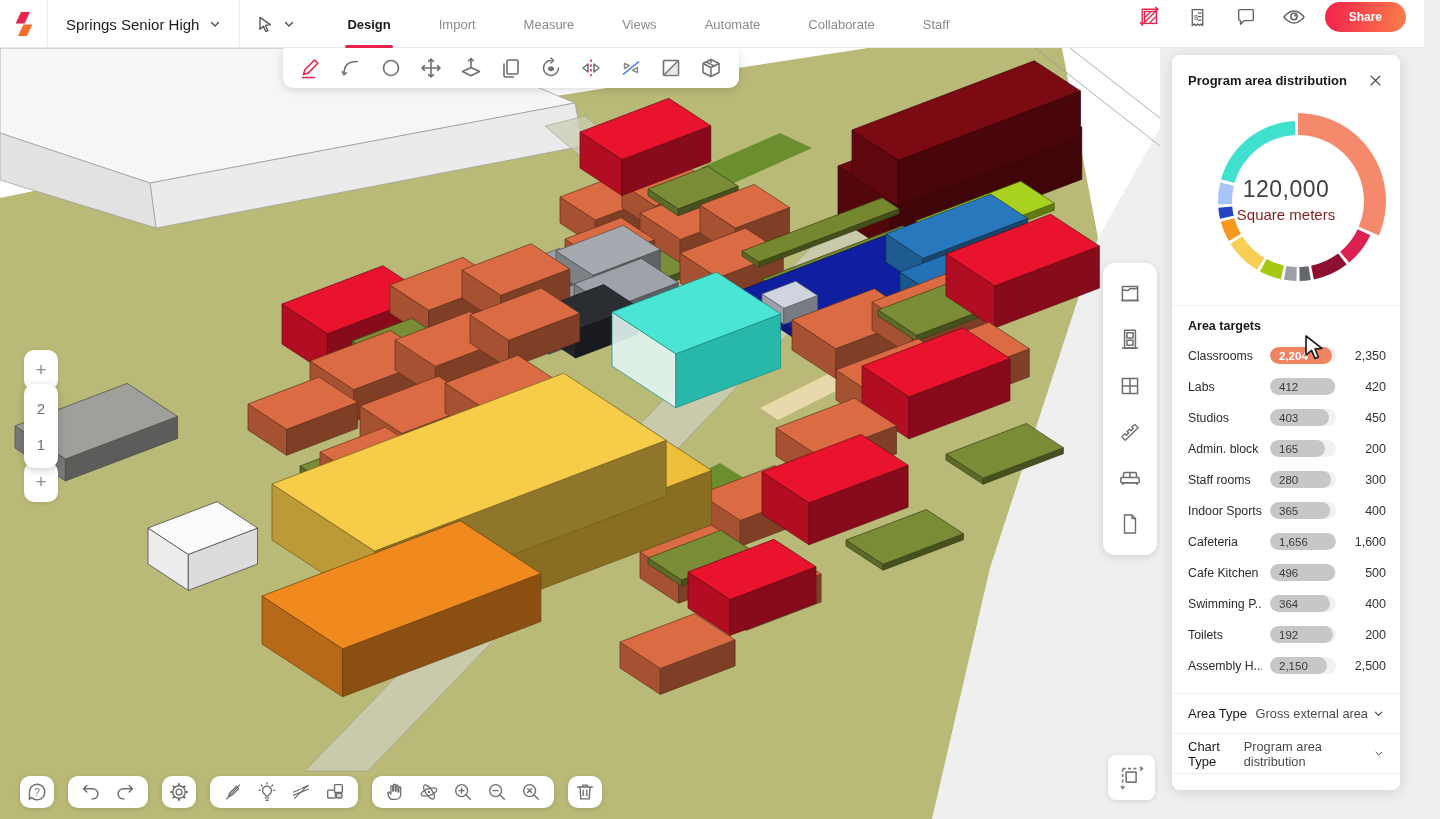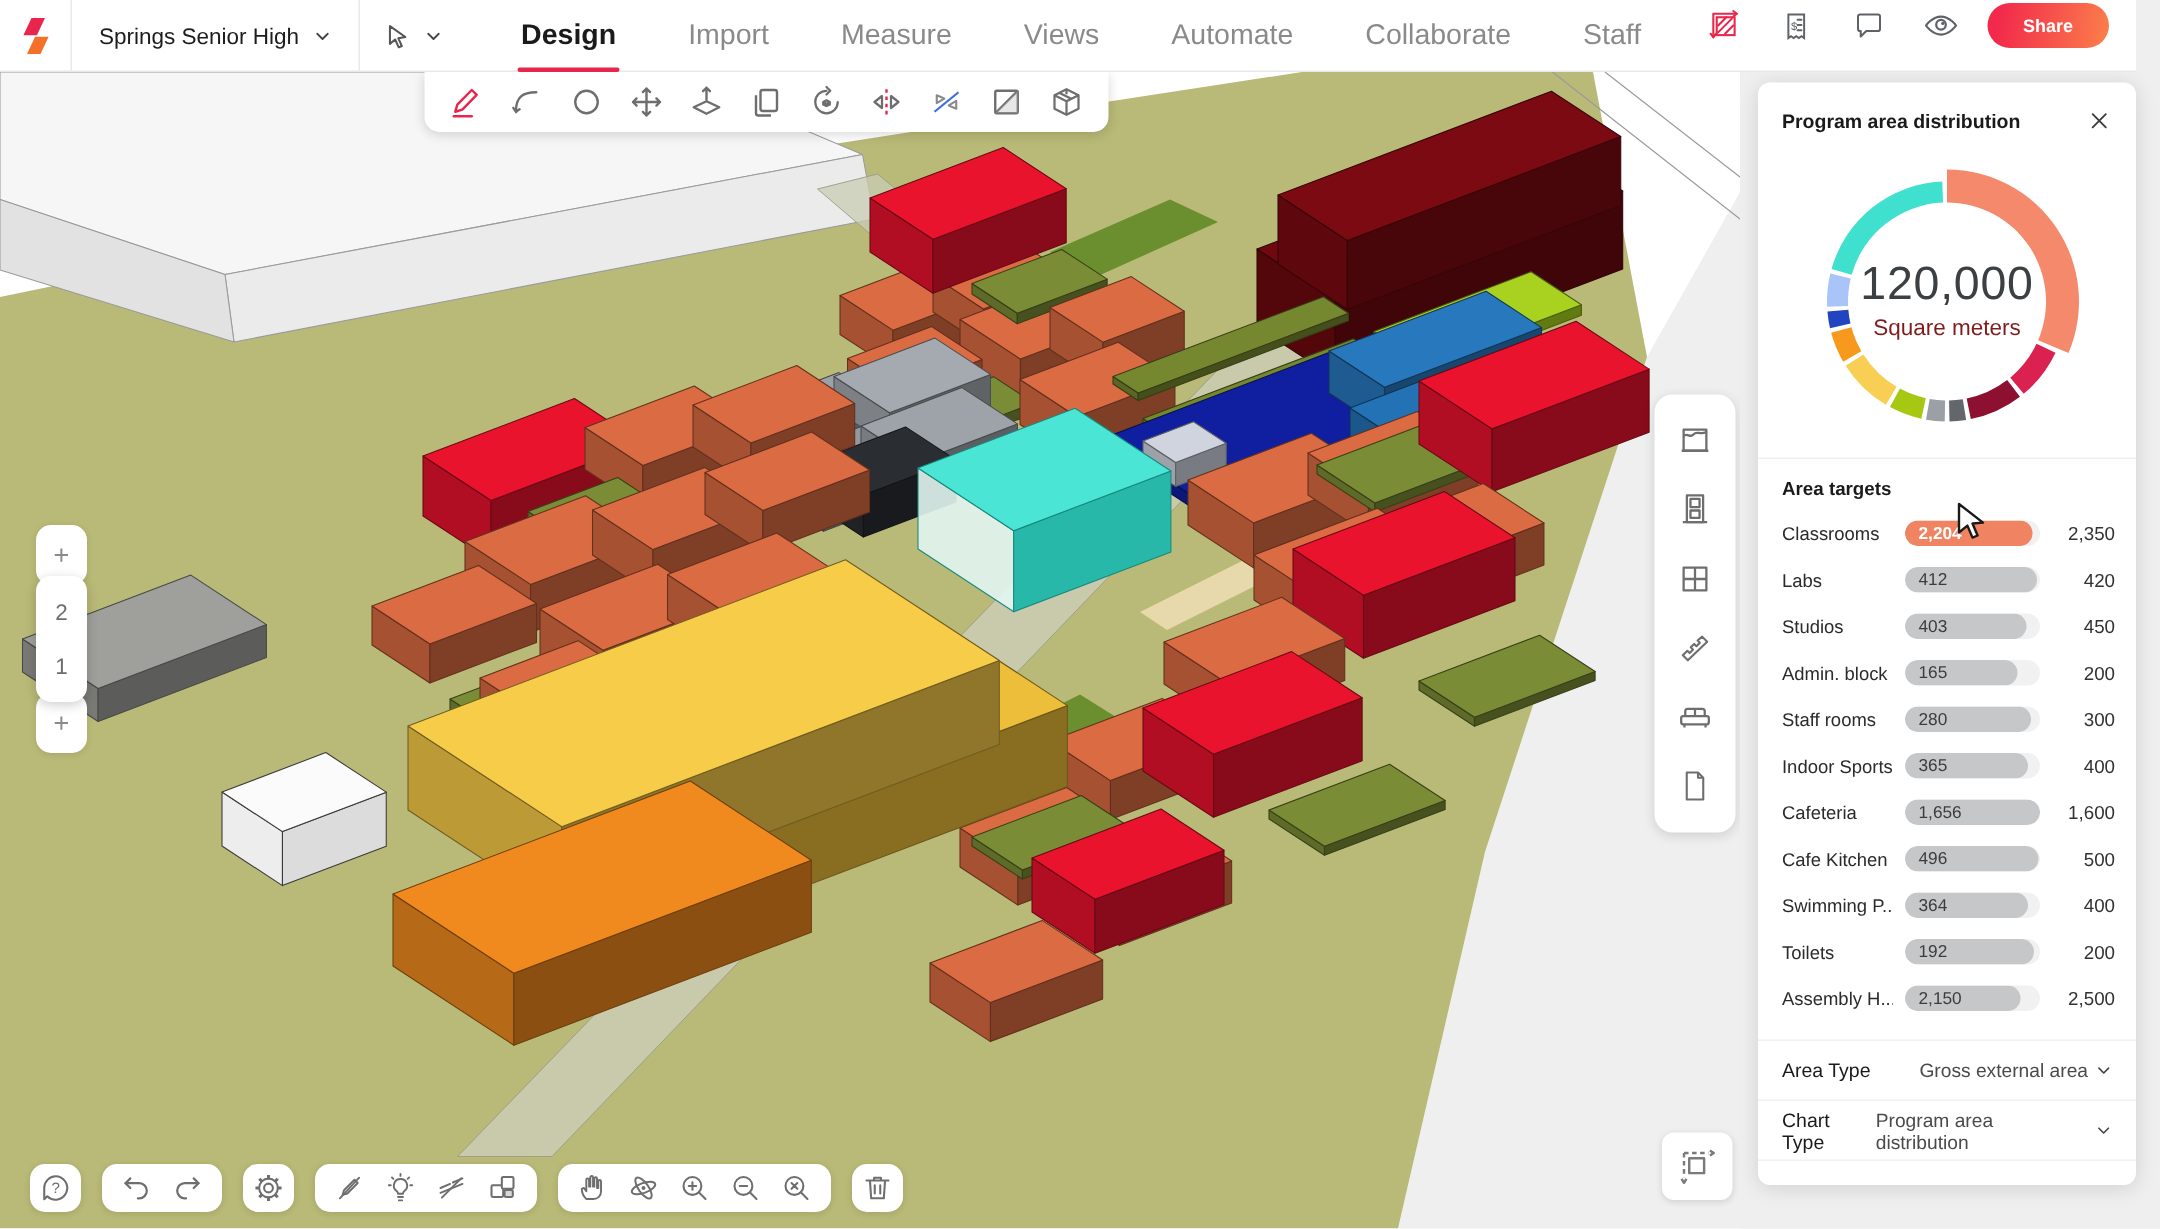--- a/index.html
+++ b/index.html
@@ -6,21 +6,21 @@
   html,body { width:1440px; height:819px; font-family:"Liberation Sans",sans-serif; background:#EFEFEF; overflow:hidden; }
   svg { display:block; }
 
   
   .header { position:absolute; left:0; top:0; width:1424px; height:48px; background:#fff; border-bottom:1px solid #E8E8E8; display:flex; align-items:flex-start; z-index:50; }
   .logo-btn { width:48px; height:48px; display:flex; align-items:center; justify-content:center; border-right:1px solid #EAEAEA; }
   .proj { display:flex; align-items:center; gap:10px; padding:0 18px; height:48px; border-right:1px solid #EAEAEA; cursor:pointer; }
   .proj-name { font-size:15px; color:#1C1C1C; font-weight:500; }
   .cursor-tool { display:flex; align-items:center; gap:8px; padding:0 16px; height:48px; cursor:pointer; }
   .nav { display:flex; align-items:center; height:48px; margin-left:12px; }
-  .nav-item { position:relative; height:48px; display:flex; align-items:center; padding:0 24px; font-size:19px; color:#8A8A8A; cursor:pointer; }
+  .nav-item { position:relative; height:48px; display:flex; align-items:center; padding:0 24px; font-size:13px; color:#8A8A8A; cursor:pointer; }
   .nav-item.active { color:#1A1A1A; font-weight:700; }
   .nav-item.active::after { content:""; position:absolute; left:22px; right:22px; bottom:0; height:3px; background:#E8254C; border-radius:2px; }
   .header-right { margin-left:auto; display:flex; align-items:center; gap:14px; padding-right:18px; }
   .hicon { width:34px; height:34px; display:flex; align-items:center; justify-content:center; border-radius:6px; cursor:pointer; }
   .share-btn { height:30px; padding:0 24px; border:none; border-radius:16px; background:linear-gradient(100deg,#F2294B 10%,#FB7B4B 95%); color:#fff; font-size:12px; font-weight:700; font-family:"Liberation Sans",sans-serif; cursor:pointer; }
 
   
   .canvas { position:absolute; left:0; top:48px; width:1160px; height:771px; background:#fff; overflow:hidden; }
 
   
@@ -40,27 +40,27 @@
   .bb-group { height:32px; padding:0 8px; gap:4px; }
   .bb-icon { width:30px; height:28px; display:flex; align-items:center; justify-content:center; cursor:pointer; }
 
   
   .right-rail { position:absolute; left:1103px; top:215px; width:54px; background:#fff; border-radius:12px; box-shadow:0 2px 8px rgba(0,0,0,.13); padding:8px 0; display:flex; flex-direction:column; align-items:center; z-index:20; }
   .rail-btn { width:44px; height:46px; display:flex; align-items:center; justify-content:center; cursor:pointer; }
 
   .resize-btn { position:absolute; left:1108px; top:707px; width:47px; height:45px; background:#fff; border-radius:8px; box-shadow:0 1px 5px rgba(0,0,0,.13); display:flex; align-items:center; justify-content:center; cursor:pointer; z-index:20; }
 
   
-  .panel { position:absolute; left:1172px; top:55px; width:252px; height:735px; background:#fff; border-radius:8px; box-shadow:0 2px 14px rgba(0,0,0,.13); z-index:40; display:flex; flex-direction:column; }
+  .panel { position:absolute; left:1172px; top:55px; width:228px; height:735px; background:#fff; border-radius:8px; box-shadow:0 2px 14px rgba(0,0,0,.13); z-index:40; display:flex; flex-direction:column; }
   .panel-head { display:flex; align-items:center; justify-content:space-between; padding:14px 14px 2px 16px; }
   .panel-title { font-size:13px; font-weight:700; color:#1A1A1A; }
   .close-btn { width:22px; height:22px; display:flex; align-items:center; justify-content:center; cursor:pointer; }
   .donut-wrap { position:relative; height:212px; }
   .donut-center { position:absolute; left:0; top:0; width:100%; height:100%; display:flex; flex-direction:column; align-items:center; justify-content:center; pointer-events:none; }
-  .donut-value { font-size:31px; color:#3C4043; letter-spacing:.5px; }
+  .donut-value { font-size:23px; color:#3C4043; letter-spacing:.5px; }
   .donut-label { font-size:15px; color:#7f1d1d; margin-top:3px; }
   .divider { border:none; border-top:1px solid #EFEFEF; }
   .section-title { padding:13px 16px 7px; font-size:12.5px; font-weight:700; color:#1A1A1A; }
   .rows { padding:0 14px 0 16px; }
   .at-row { display:flex; align-items:center; height:31px; gap:8px; }
   .at-label { width:74px; font-size:12.3px; color:#2B2B2B; white-space:nowrap; overflow:hidden; flex:none; }
   .at-bar { flex:1; height:17px; border-radius:9px; background:#F1F1F1; overflow:hidden; cursor:pointer; }
   .at-fill { height:100%; border-radius:9px; background:#C5C7C9; display:flex; align-items:center; padding-left:9px; font-size:11.5px; color:#3C3C3C; }
   .at-row.hl .at-fill { background:#F08362; color:#fff; font-weight:700; }
   .at-target { width:42px; text-align:right; font-size:12.5px; color:#333; flex:none; }

